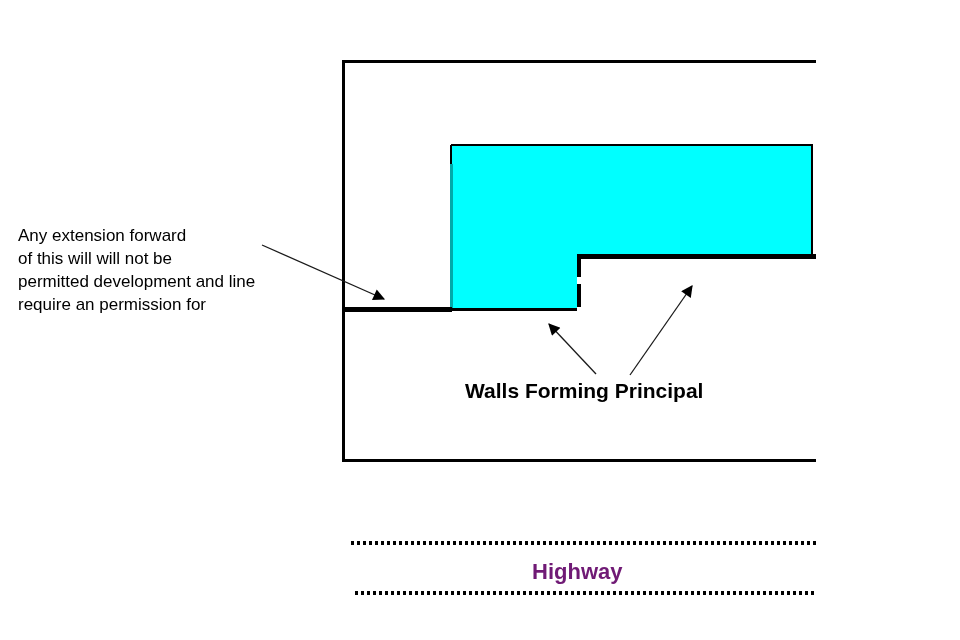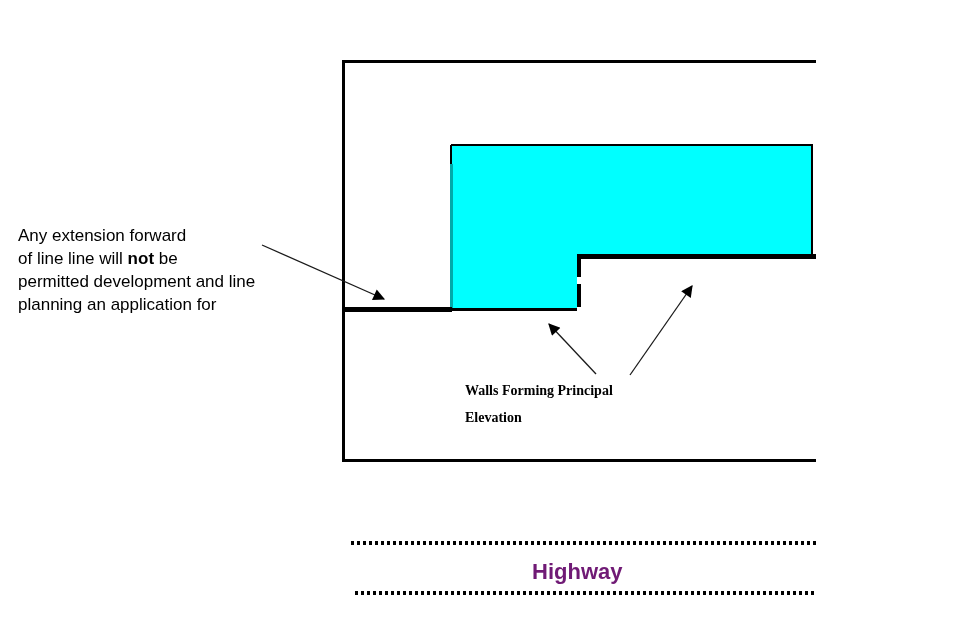--- a/index.html
+++ b/index.html
@@ -20,21 +20,21 @@
   
   #note {
     left: 18px;
     top: 224px;
     width: 320px;
     font-size: 17px;
     line-height: 23px;
     color: #000000;
     white-space: nowrap;
   }
-  #note b { font-weight: bold; }
+  #note b { font-weight: normal; }
 
   
   #site-boundary {
     left: 342px;
     top: 60px;
     width: 540px;
     height: 396px;
     border: 3px solid #000000;
     background: transparent;
   }
@@ -54,26 +54,25 @@
   
   #wall-line-left  { left: 344px; top: 307px; width: 108px; height: 5px; background: #000000; }
   #wall-line-right { left: 577px; top: 254px; width: 305px; height: 5px; background: #000000; }
   #wall-step-seg1  { left: 577px; top: 259px; width: 4px; height: 18px; background: #000000; }
   #wall-step-seg2  { left: 577px; top: 284px; width: 4px; height: 23px; background: #000000; }
 
   
   #walls-label {
     left: 465px;
     top: 377px;
-    font-size: 14px;
+    font-size: 21px;
     line-height: 27px;
     font-weight: bold;
     color: #000000;
     white-space: nowrap;
-    font-family: Liberation Serif, serif;
   }
   #highway-label {
     left: 532px;
     top: 559px;
     font-size: 22px;
     font-weight: bold;
     color: #701a75;
     white-space: nowrap;
   }
 
@@ -94,23 +93,23 @@
     pointer-events: none;
   }
 </style>
 </head>
 <body>
 
 <div id="canvas">
 
   <div id="note" class="abs">
     <div>Any extension forward</div>
-    <div><span>of line line will </span><b>not</b><span> be</span></div>
+    <div><span>of this will will </span><b>not</b><span> be</span></div>
     <div>permitted development and line</div>
-    <div>planning an application for</div>
+    <div>require an permission for</div>
   </div>
 
   <div id="site-boundary" class="abs"></div>
 
   <div id="house-left" class="abs house-rect" style="background-color: rgb(0, 255, 255);"></div>
   <div id="house-right" class="abs house-rect" style="background-color: rgb(0, 255, 255);"></div>
   <div id="house-top-edge" class="abs edge"></div>
   <div id="house-right-edge" class="abs edge"></div>
   <div id="house-left-edge-black" class="abs edge"></div>
   <div id="house-left-edge-teal" class="abs" style="background-color: rgb(0, 170, 170);"></div>
@@ -127,20 +126,19 @@
         <path d="M0,0 L10,5 L0,10 z" fill="#000000"></path>
       </marker>
     </defs>
     <line x1="262" y1="245" x2="384" y2="299" stroke="#1a1a1a" stroke-width="1.3" marker-end="url(#ah)"></line>
     <line x1="596" y1="374" x2="549" y2="324" stroke="#1a1a1a" stroke-width="1.3" marker-end="url(#ah)"></line>
     <line x1="630" y1="375" x2="692" y2="286" stroke="#1a1a1a" stroke-width="1.3" marker-end="url(#ah)"></line>
   </svg>
 
   <div id="walls-label" class="abs">
     <div>Walls Forming Principal</div>
-    <div>Elevation</div>
   </div>
 
   <div id="highway-line-top" class="abs dotted-line"></div>
   <div id="highway-label" class="abs">Highway</div>
   <div id="highway-line-bottom" class="abs dotted-line"></div>
 
 </div>
 
 </body></html>

